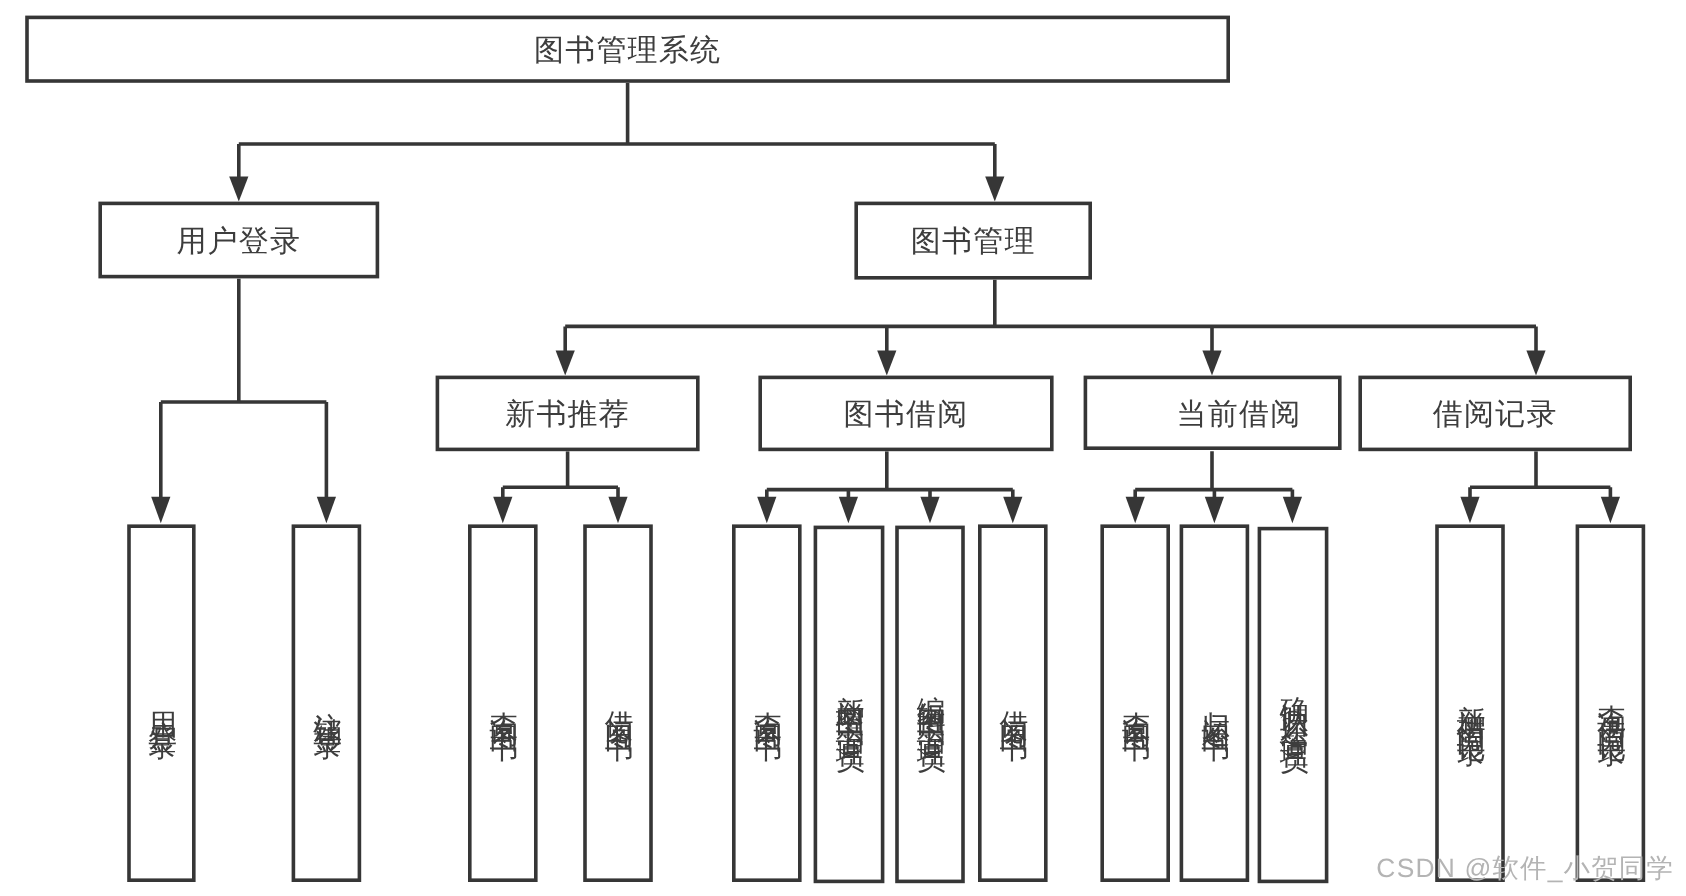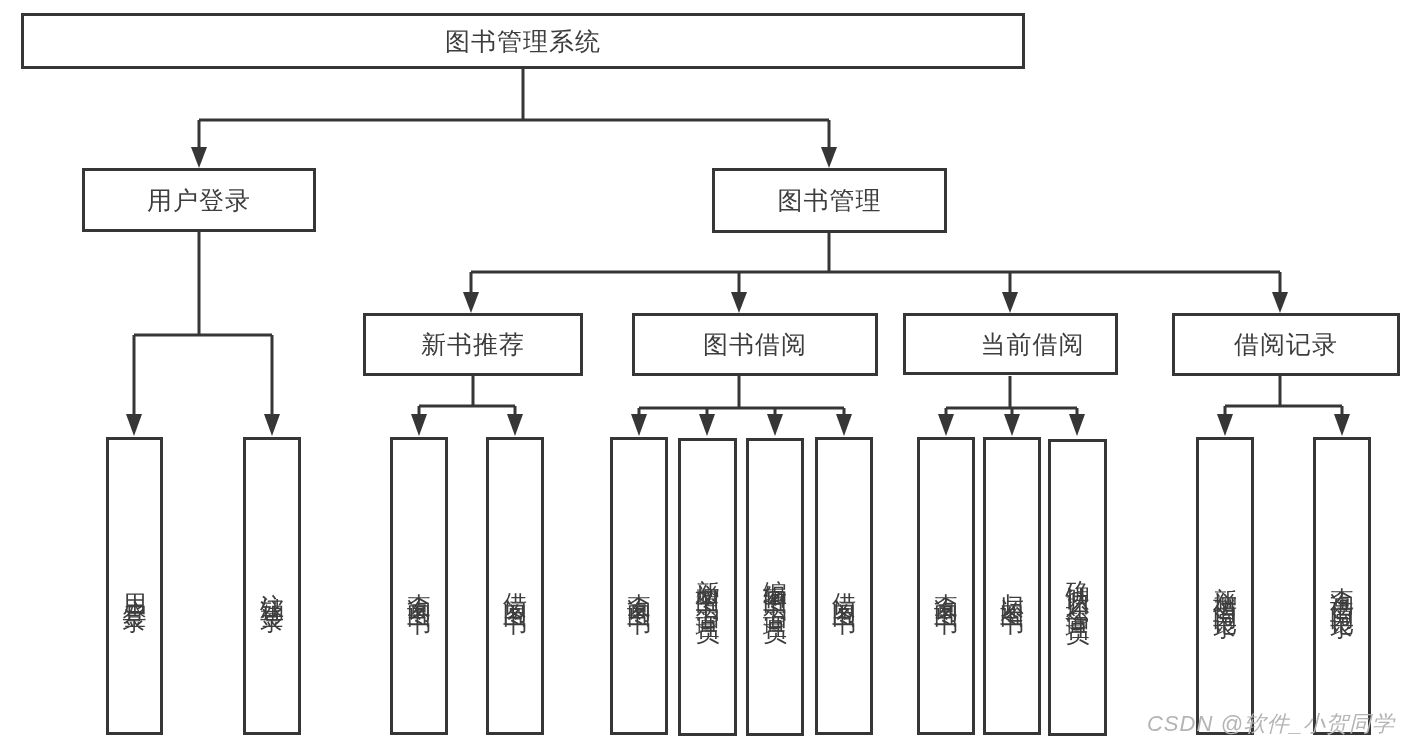--- a/index.html
+++ b/index.html
@@ -42,21 +42,20 @@
   }
   .watermark {
     position: absolute;
     right: 10px;
     bottom: 8px;
     z-index: 3;
     font-size: 22px;
     letter-spacing: 1px;
     color: #b4b4b4;
     white-space: nowrap;
-    font-style: italic;
   }
 </style>
 </head>
 <body>
 
 <div class="chart">
 
   <svg class="connectors" width="1405" height="747" viewBox="0 0 1405 747">
     <g stroke="#363636" stroke-width="3" fill="none">
 
@@ -100,26 +99,26 @@
       <polygon points="1069,414 1085,414 1077,436"></polygon>
 
       <polygon points="1217,414 1233,414 1225,436"></polygon>
       <polygon points="1334,414 1350,414 1342,436"></polygon>
     </g>
   </svg>
 
   <div class="node hnode" style="left:21px; top:13px; width:1004px; height:56px;text-align:center;">图书管理系统</div>
 
   <div class="node hnode" style="left:82px; top:168px; width:234px; height:64px;">用户登录</div>
-  <div class="node hnode" style="left:712px; top:168px; width:235px; height:65px;">图书管理</div>
+  <div class="node hnode" style="left:712px; top:168px; width:198px; height:65px;">图书管理</div>
 
   <div class="node hnode" style="left:363px; top:313px; width:220px; height:63px;">新书推荐</div>
   <div class="node hnode" style="left:632px; top:313px; width:246px; height:63px;">图书借阅</div>
   <div class="node hnode" style="left:903px; top:313px; width:215px; height:62px;padding-left:44px;">当前借阅</div>
-  <div class="node hnode" style="left:1172px; top:313px; width:228px; height:63px;">借阅记录</div>
+  <div class="node hnode" style="left:1132px; top:313px; width:228px; height:63px;">借阅记录</div>
 
   <div class="node leaf" style="left:106px; top:437px; width:57px; height:298px;">用户登录</div>
   <div class="node leaf" style="left:243px; top:437px; width:58px; height:298px;">注销登录</div>
 
   <div class="node leaf" style="left:390px; top:437px; width:58px; height:298px;">查询图书</div>
   <div class="node leaf" style="left:486px; top:437px; width:58px; height:298px;">借阅图书</div>
 
   <div class="node leaf" style="left:610px; top:437px; width:58px; height:298px;">查询图书</div>
   <div class="node leaf" style="left:678px; top:438px; width:59px; height:298px;">新增图书（管理员）</div>
   <div class="node leaf" style="left:746px; top:438px; width:58px; height:298px;">编辑图书（管理员）</div>

